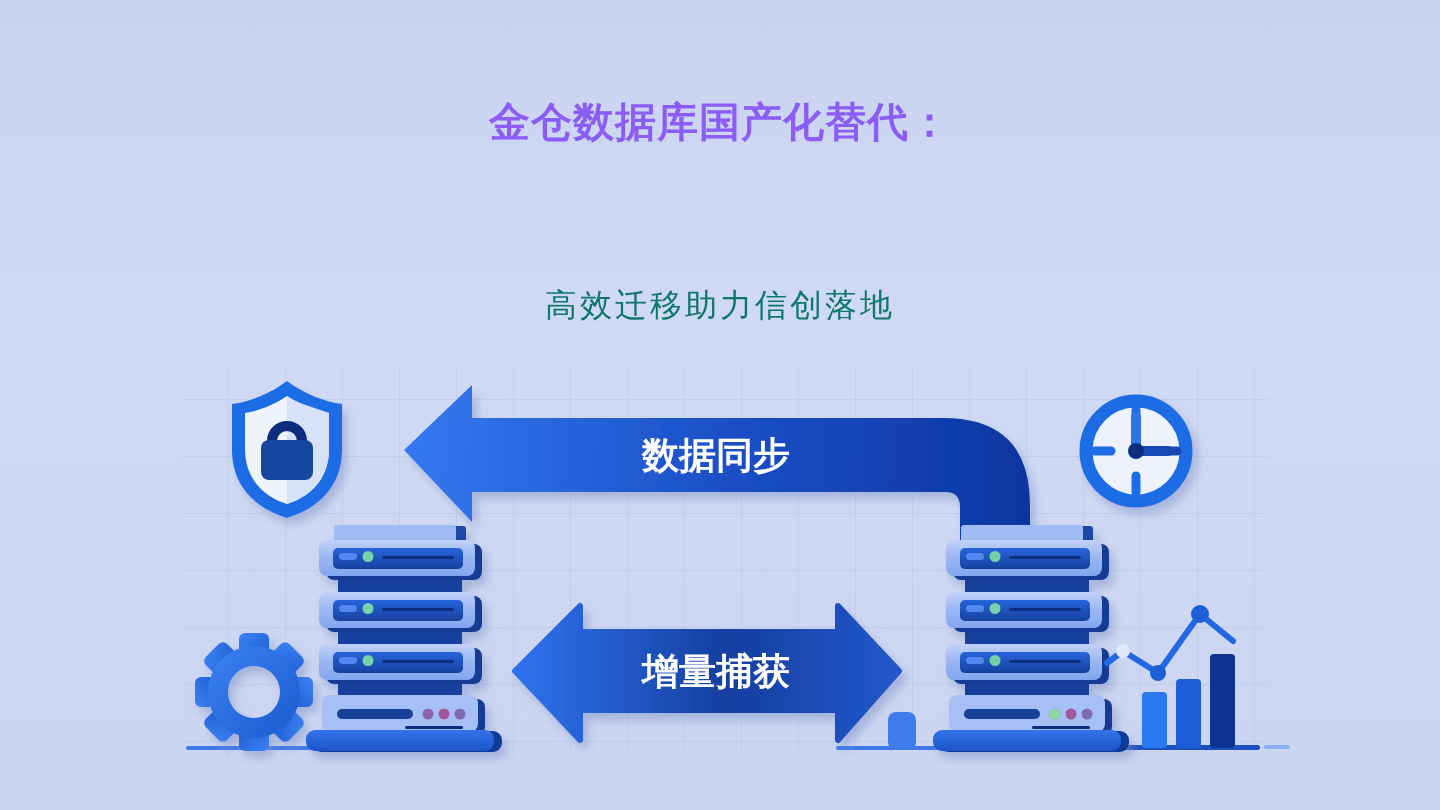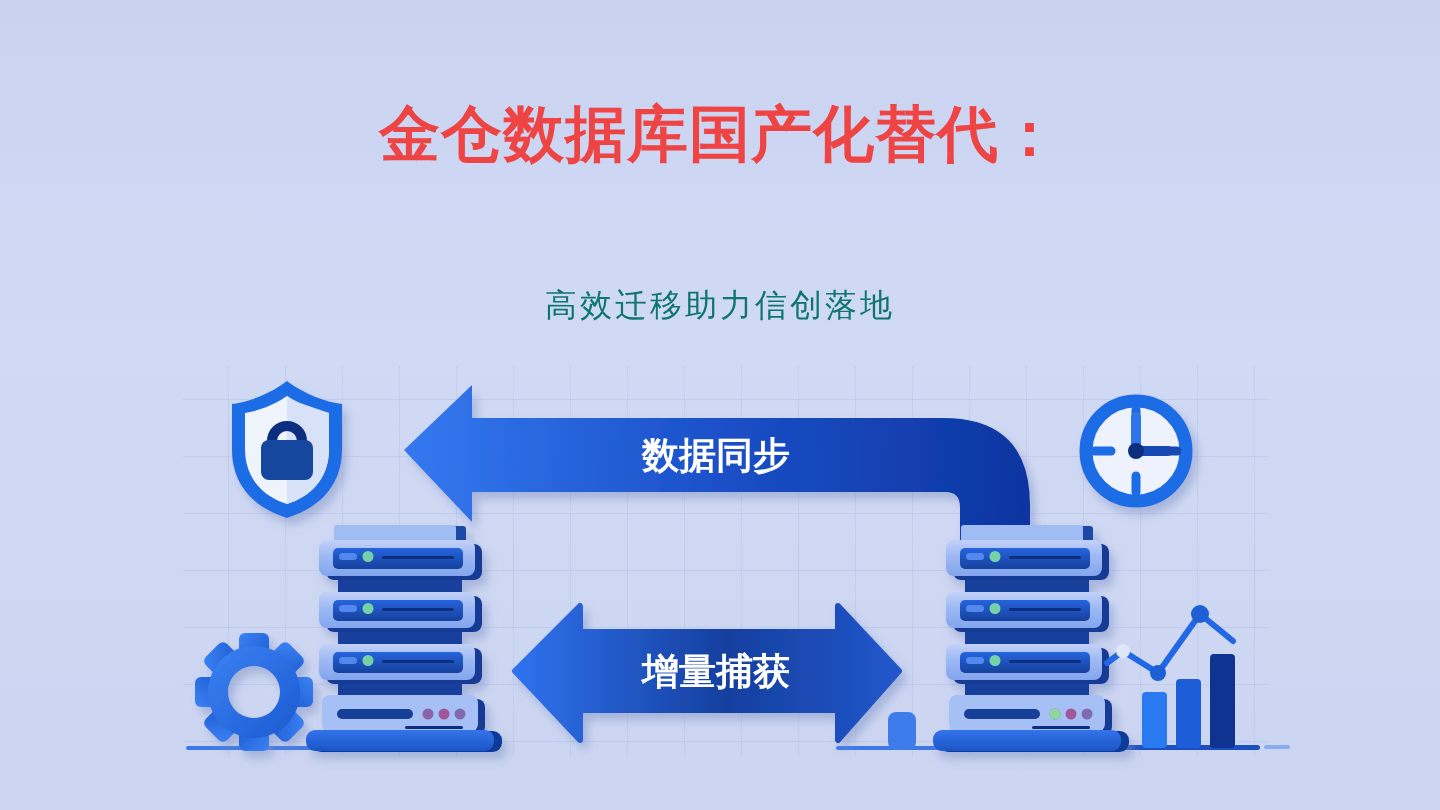--- a/index.html
+++ b/index.html
@@ -4,22 +4,22 @@
 <style>
   html,body{margin:0;padding:0;}
   body{
     width:1440px;height:810px;overflow:hidden;
     font-family:"Liberation Sans","DejaVu Sans",sans-serif;
     background:linear-gradient(180deg,#c9d3f1 0%,#d1daf4 42%,#cbd5f1 100%);
   }
   .slide{position:relative;width:1440px;height:810px;}
   .title{
     position:absolute;top:97px;left:0;width:100%;
-    text-align:center;color:#ef4444;
-    font-size:61px;font-weight:900;line-height:1.24;letter-spacing:1px;
+    text-align:center;color:#8b5cf6;
+    font-size:41px;font-weight:900;line-height:1.24;letter-spacing:1px;
   }
   .subtitle{
     position:absolute;top:284px;left:0;width:100%;
     text-align:center;color:#0f766e;
     font-size:32px;font-weight:500;letter-spacing:3px;
   }
   svg.diagram{position:absolute;left:0;top:0;}
   .arrow-label{
     font-family:"Liberation Sans","DejaVu Sans",sans-serif;
     font-size:37px;font-weight:700;fill:#ffffff;text-anchor:middle;

